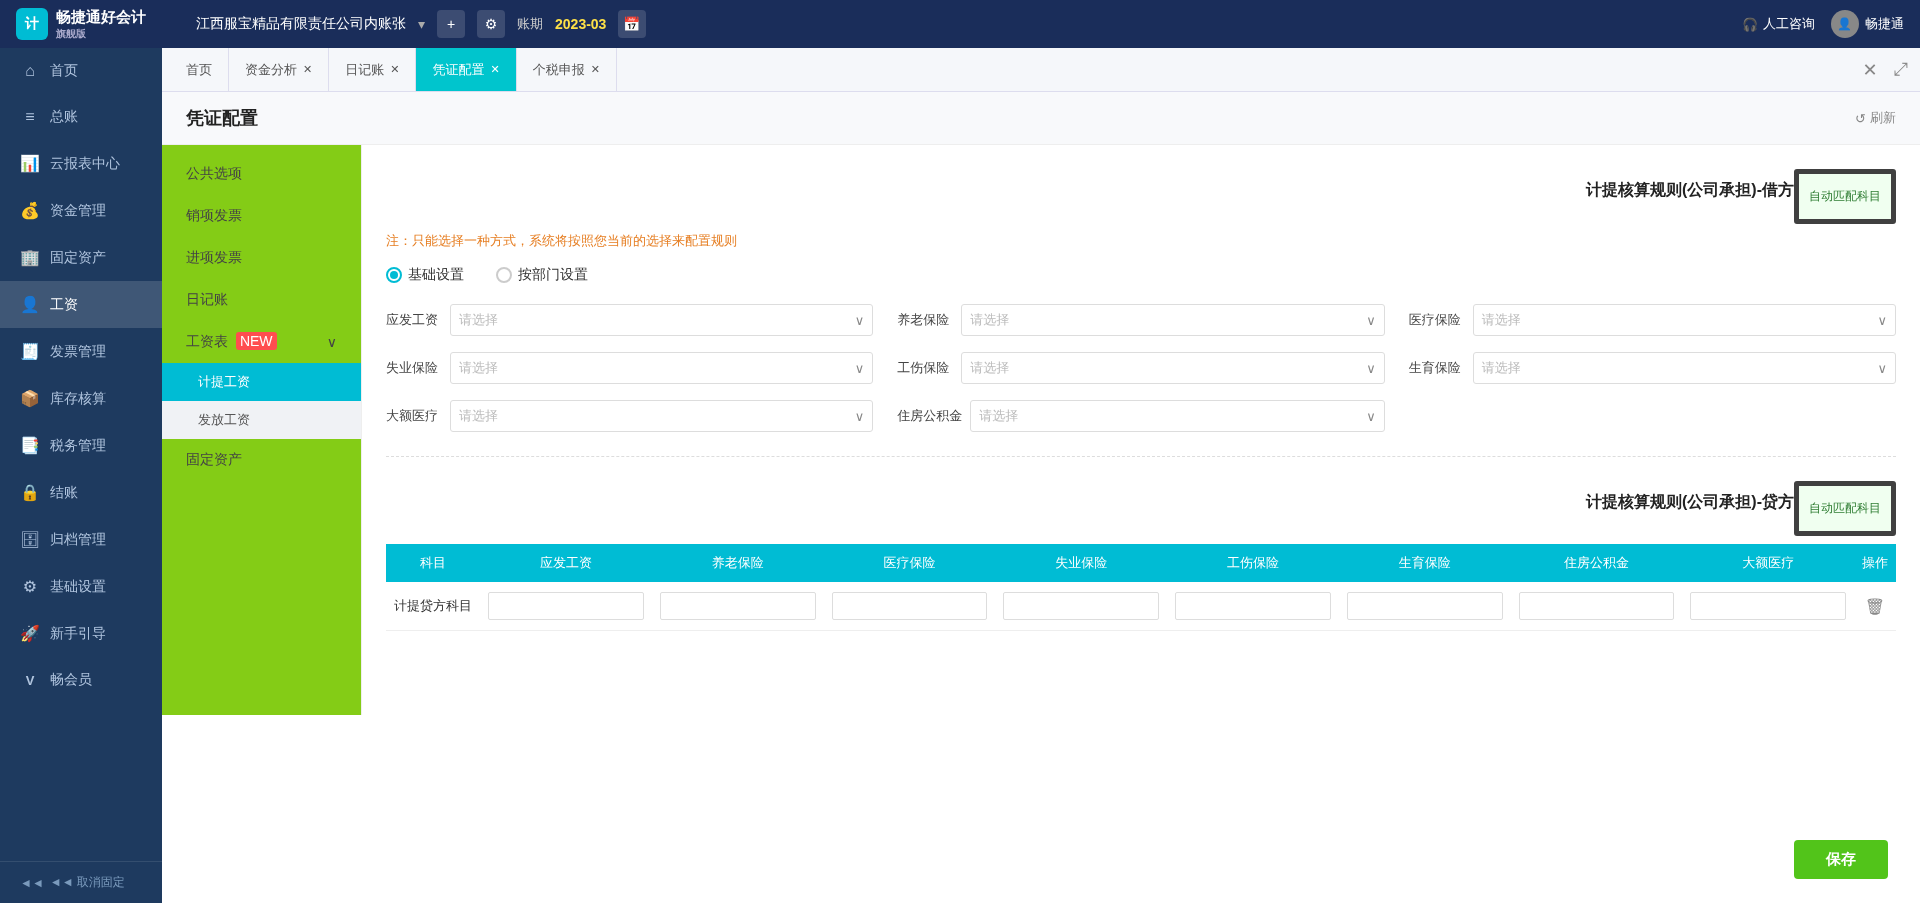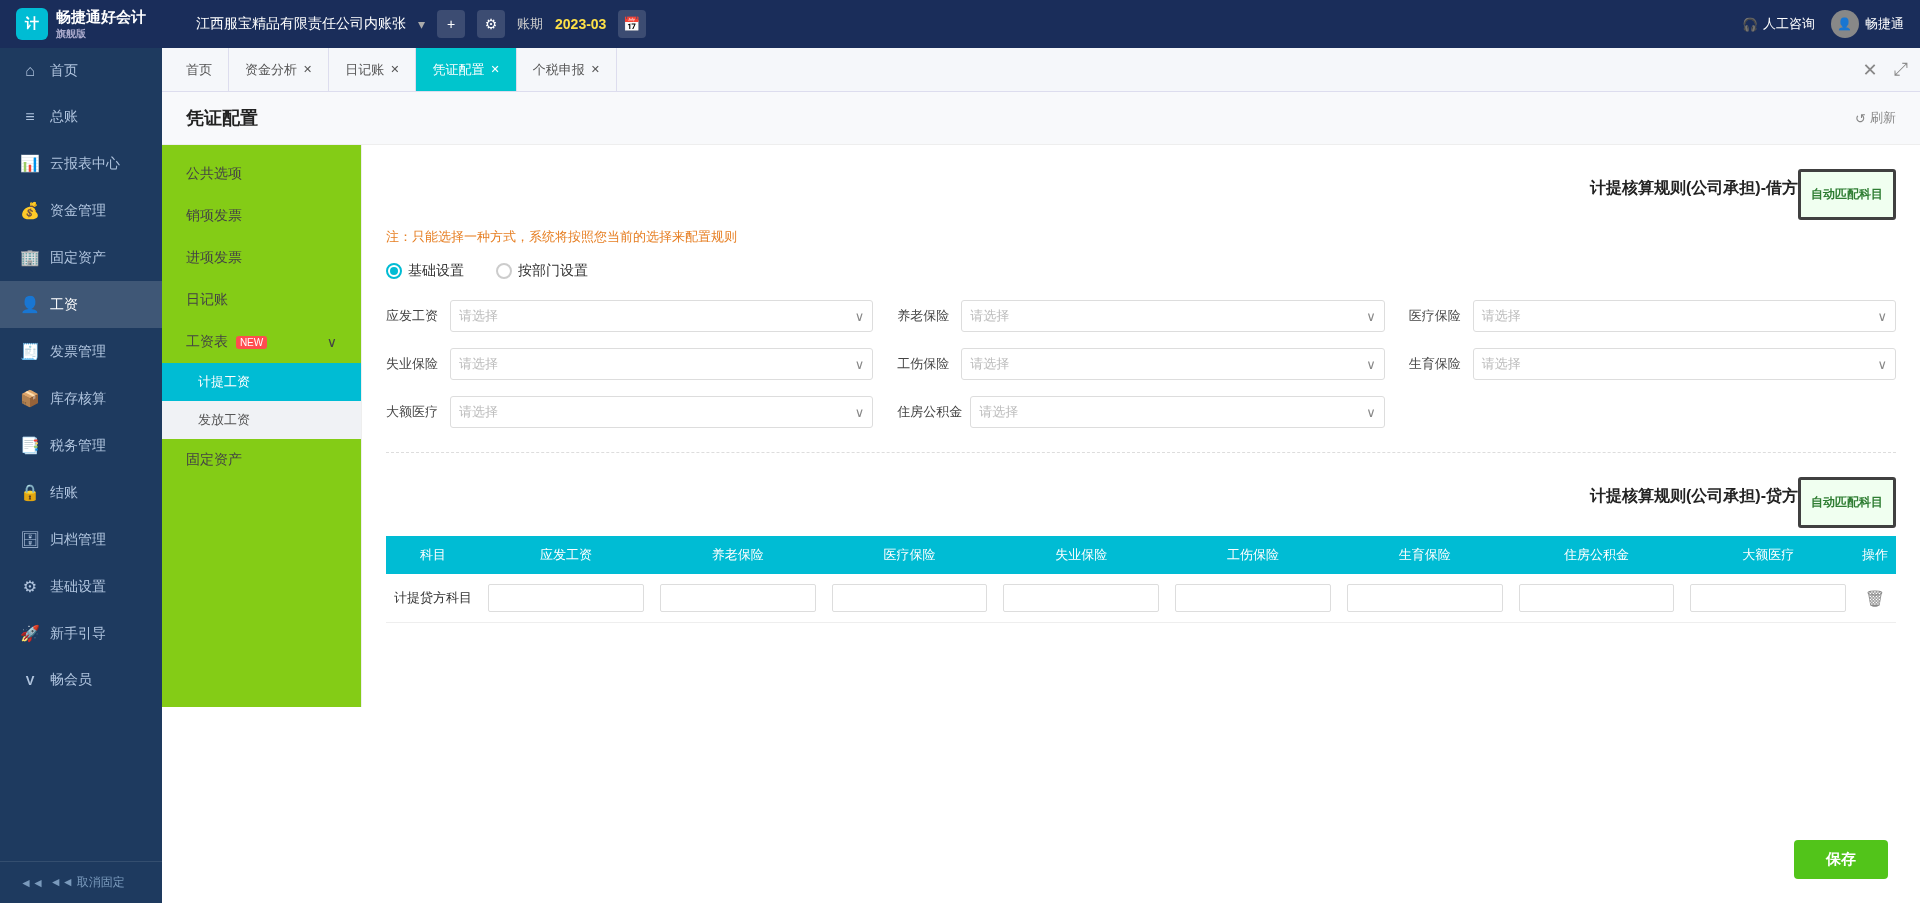--- a/index.html
+++ b/index.html
@@ -157,21 +157,21 @@
     .left-nav-group-header {
       padding: 12px 24px;
       font-size: 14px;
       color: #444;
       cursor: pointer;
       display: flex; align-items: center; justify-content: space-between;
     }
     .new-badge {
       background: #ff4d4f;
       color: white;
-      font-size: 10px;
+      font-size: 14px;
       padding: 1px 4px;
       border-radius: 3px;
       margin-left: 4px;
     }
     .left-nav-sub {
       background: #f0f2f5;
     }
     .left-nav-sub-item {
       padding: 10px 36px;
       font-size: 13px;
@@ -302,28 +302,27 @@
     
     .page-content::-webkit-scrollbar { width: 6px; }
     .page-content::-webkit-scrollbar-track { background: #f1f1f1; }
     .page-content::-webkit-scrollbar-thumb { background: #ccc; border-radius: 3px; }
 
     .section-header-row {
       display: flex; align-items: center; justify-content: flex-end;
       margin-bottom: 8px;
     }
     .auto-match-btn2 {
-      border: 3px solid #404040;
+      border: 5px solid #404040;
       background: #f0fff0;
       color: #2e7d32;
       font-size: 12px;
       padding: 14px 10px;
       border-radius: 3px;
       cursor: pointer;
-      font-weight: bold;
     }
   </style>
 </head>
 <body>
 
 <div class="top-bar">
   <div class="logo-area">
     <div class="logo-icon">计</div>
     <div>
       <div style="font-size:15px;">畅捷通好会计</div>

